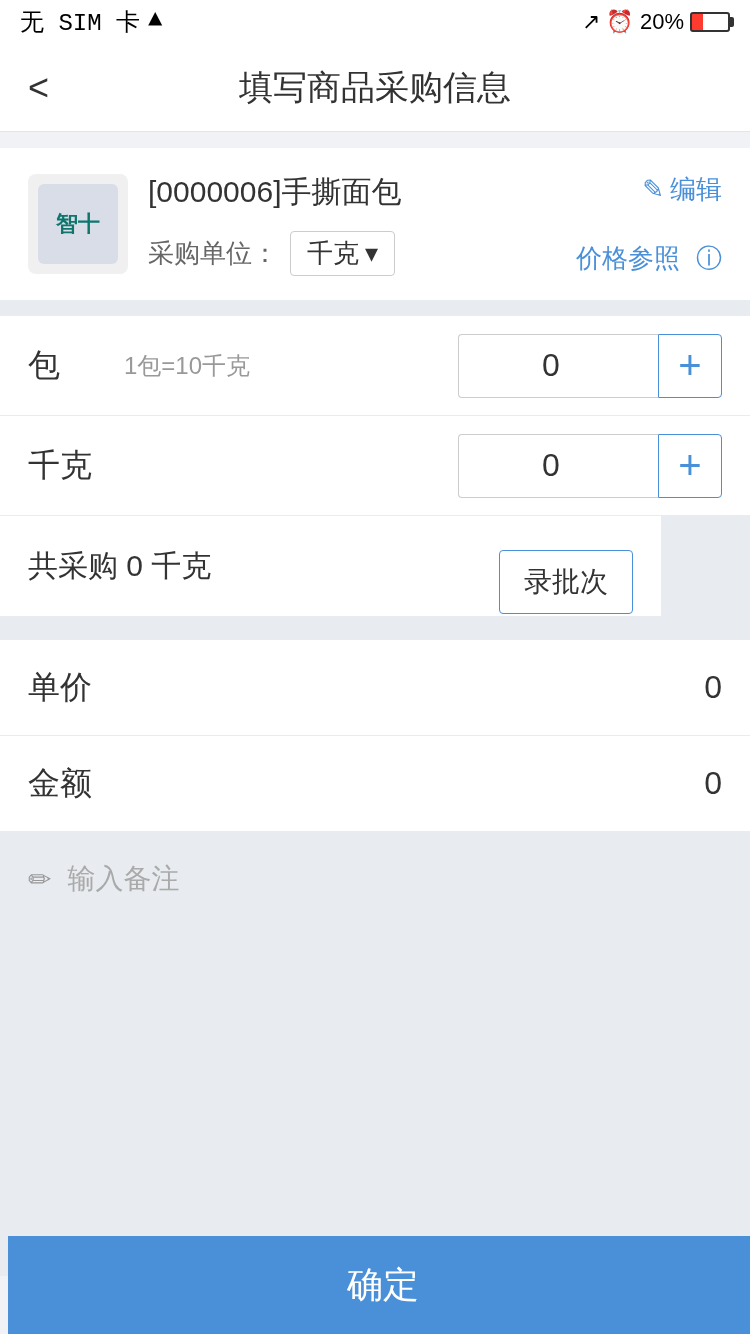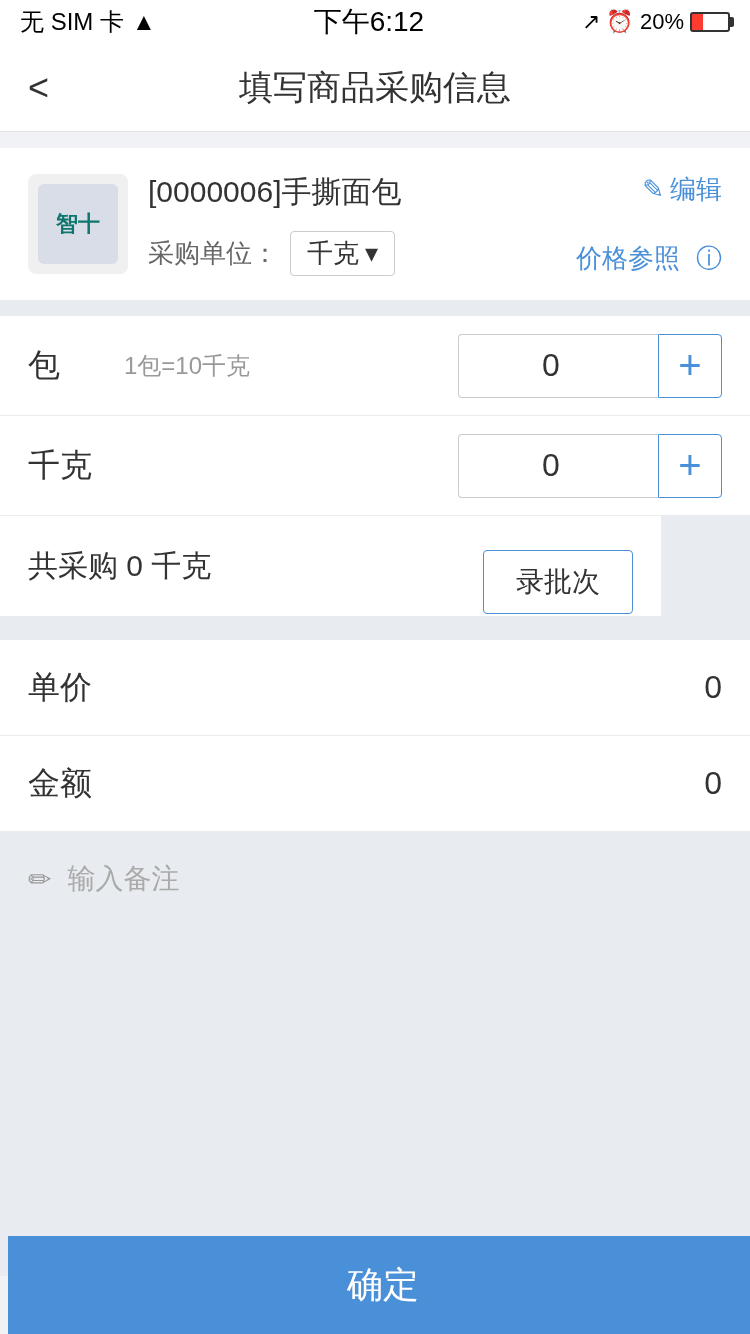--- a/index.html
+++ b/index.html
@@ -19,21 +19,21 @@
       width: 750px;
       height: 44px;
       background: #fff;
       display: flex;
       align-items: center;
       justify-content: space-between;
       padding: 0 20px;
       font-size: 24px;
       color: #000;
     }
-    .status-left { display: flex; align-items: center; gap: 8px; }
+    .status-left { display: flex; align-items: flex-start; gap: 8px; font-family: Liberation Mono, monospace; }
     .status-center { font-size: 28px; font-weight: 500; }
     .status-right { display: flex; align-items: center; gap: 6px; font-size: 22px; }
     .battery-icon {
       display: inline-block;
       width: 40px;
       height: 20px;
       border: 2px solid #333;
       border-radius: 3px;
       position: relative;
       background: linear-gradient(to right, #ff3b30 30%, transparent 30%);
@@ -225,21 +225,21 @@
       align-items: center;
       justify-content: space-between;
     }
     .total-text {
       font-size: 30px;
       color: #333;
     }
     .batch-btn {
       border: 1px solid #4a90d9;
       border-radius: 4px;
-      padding: 12px 32px;
+      padding: 12px 24px;
       color: #333;
       font-size: 28px;
       background: #fff;
       cursor: pointer;
       margin-top: 32px;
     }
 
     
     .price-section {
       width: 750px;
@@ -306,21 +306,20 @@
     }
   </style>
 </head>
 <body>
 
 <div class="status-bar">
   <div class="status-left">
     <span>无 SIM 卡</span>
     <span>▲</span>
   </div>
-  <div class="status-center">下午6:12</div>
   <div class="status-right">
     <span>↗</span>
     <span>⏰</span>
     <span>20%</span>
     <span class="battery-icon"></span>
   </div>
 </div>
 
 <div class="nav-bar">
   <span class="nav-back">&lt;</span>

